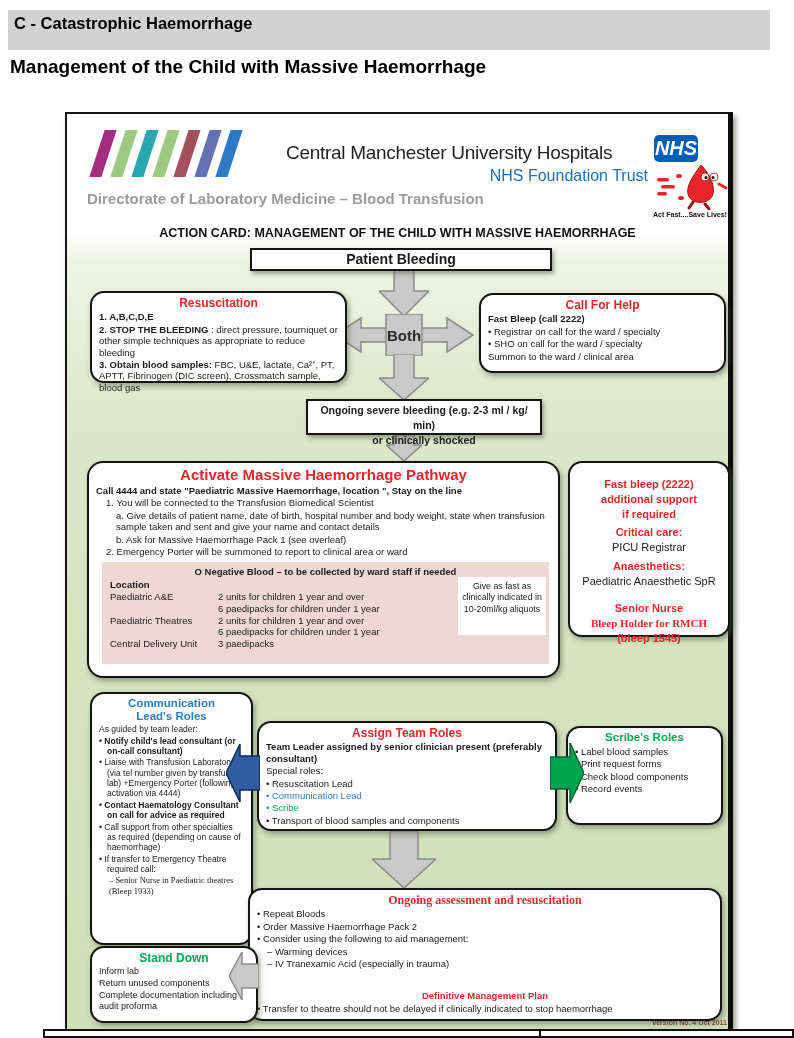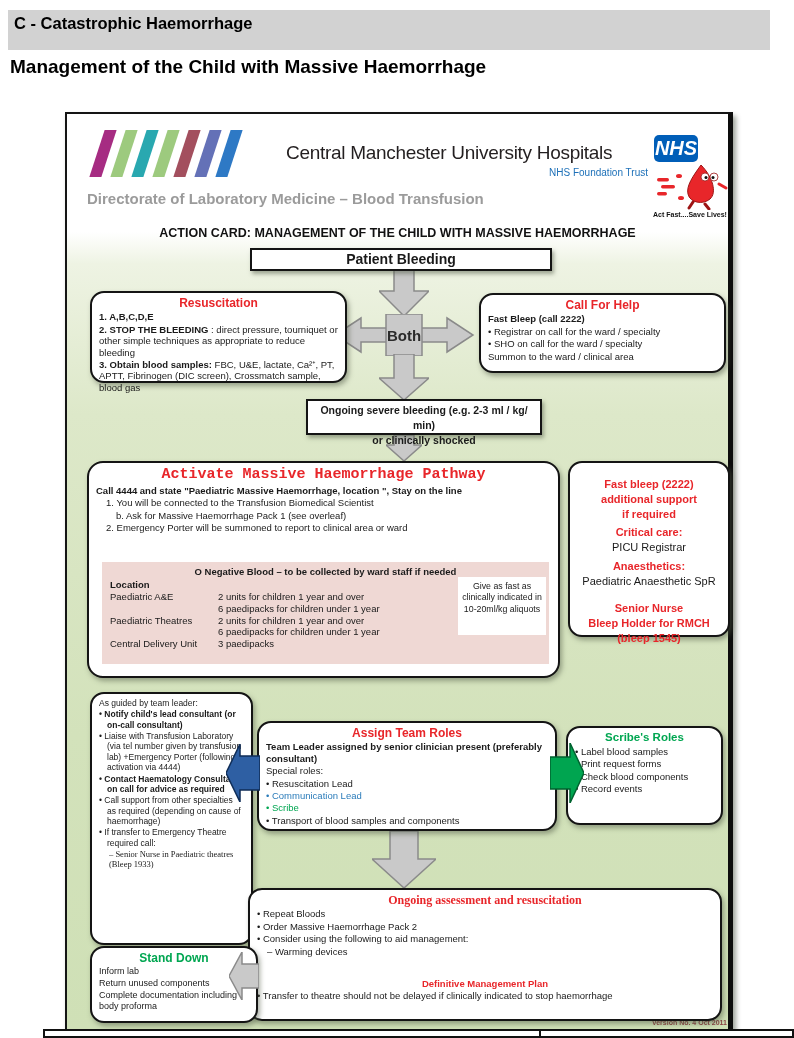--- a/index.html
+++ b/index.html
@@ -14,21 +14,21 @@
            border:2px solid #151515; border-right:5px solid #0d0d0d; border-bottom:1px solid #777;
            box-shadow:3px 4px 5px rgba(40,50,30,.45);
            background:linear-gradient(180deg,#ffffff 0px,#ffffff 118px,#eef3e3 150px,#dde8c9 300px,#d3e2bb 620px,#cfe0b6 100%); }
 
   .stripes { position:absolute; left:30px; top:16px; display:flex; }
   .stripe { width:12px; height:47px; margin-right:9px; transform:skewX(-18deg); }
 
   .hosp-name { position:absolute; left:219px; top:28px; font-size:19px; color:#231f20; letter-spacing:-0.3px; }
   .nhs-box { position:absolute; left:587px; top:21px; width:44px; height:27px; background:#005eb8; border-radius:5px;
              color:#fff; font-weight:bold; font-style:italic; font-size:20px; text-align:center; line-height:26px; }
-  .trust { position:absolute; top:53px; right:80px; color:#1d70b8; font-size:10px; }
+  .trust { position:absolute; top:53px; right:80px; color:#1d70b8; font-size:16px; }
   .directorate { position:absolute; left:20px; top:76px; font-size:15px; font-weight:bold; color:#9b9b9b; }
   .slogan { position:absolute; left:578px; top:97px; width:90px; font-size:7px; font-weight:bold; text-align:center; color:#111; }
   .mascot { position:absolute; left:590px; top:50px; }
 
   .card-title { position:absolute; left:0; top:112px; width:100%; text-align:center; font-size:12.5px; font-weight:bold; color:#111; }
 
   .sq { position:absolute; background:#fff; border:2px solid #141414; text-align:center; font-weight:bold;
         box-shadow:2px 3px 4px rgba(80,90,70,.5); z-index:2; }
   .box { position:absolute; background:#fff; border:2px solid #141414; border-radius:14px;
          box-shadow:2px 3px 5px rgba(80,90,70,.5); padding:3px 7px 4px; font-size:9.5px; line-height:1.2; z-index:2; }
@@ -136,24 +136,25 @@
     <div class="sq" style="left:239px; top:285px; width:236px; height:36px; font-size:10.5px; line-height:1.45; padding-top:2px;">
       <div>Ongoing severe bleeding (e.g. 2-3 ml / kg/ min)</div>
       <div>or clinically shocked</div>
     </div>
 
     <svg class="arrow" style="left:319px; top:321px;" width="36" height="26" viewBox="0 0 36 26">
       <polygon points="8,0 28,0 28,10 36,10 18,26 0,10 8,10" fill="#c9c9c9" stroke="#8a8a8a" stroke-width="1.5"></polygon>
     </svg>
 
     <div class="box" style="left:20px; top:347px; width:473px; height:217px; border-radius:16px;">
-      <div class="bt t-red" style="font-size:15px;font-family:Liberation Mono, monospace;">Activate Massive Haemorrhage Pathway</div>
+      <div class="bt t-red" style="font-size:15px;">Activate Massive Haemorrhage Pathway</div>
       <div>
           <div class="ln" style="font-weight: bold;">Call 4444 and state "Paediatric Massive Haemorrhage, location ", Stay on the line</div>
           <div class="ln" style="padding-left: 10px;">1. You will be connected to the Transfusion Biomedical Scientist</div>
+          <div class="ln" style="padding-left: 20px;">a. Give details of patient name, date of birth, hospital number and body weight, state when transfusion sample taken and sent and  give your name and contact details</div>
           <div class="ln" style="padding-left: 20px;">b. Ask for Massive Haemorrhage Pack 1 (see overleaf)</div>
           <div class="ln" style="padding-left: 10px;">2. Emergency Porter will be summoned to report to clinical area or ward</div>
         </div>
     </div>
     <div class="pinkpanel">
       <div class="ph">O Negative Blood – to be collected by ward staff if needed</div>
       <div style="width:330px;">
           <div class="trow">
             <div class="tloc" style="font-weight: bold;">Location</div>
             <div class="tdet"></div>
@@ -185,26 +186,30 @@
     <div class="box" style="left:501px; top:347px; width:162px; height:176px; text-align:center; padding-top:14px; font-size:9.5px;">
       <div style="font-size:11px; line-height:1.25;">
           <div class="ln" style="font-weight: bold; color: rgb(232, 38, 42);">Fast bleep (2222)</div>
           <div class="ln" style="font-weight: bold; color: rgb(232, 38, 42);">additional support</div>
           <div class="ln" style="font-weight: bold; color: rgb(232, 38, 42);">if required</div>
           <div class="ln" style="font-weight: bold; color: rgb(232, 38, 42); margin-top: 5px;">Critical care:</div>
           <div class="ln">PICU Registrar</div>
           <div class="ln" style="font-weight: bold; color: rgb(232, 38, 42); margin-top: 5px;">Anaesthetics:</div>
           <div class="ln">Paediatric Anaesthetic SpR</div>
           <div class="ln" style="font-weight: bold; color: rgb(232, 38, 42); margin-top: 14px;">Senior Nurse</div>
-          <div class="ln" style="font-weight: bold; color: rgb(232, 38, 42);">Bleep Holder for RMCH</div>
+          <div class="ln" style="font-weight: bold; color: rgb(232, 38, 42); font-family: Liberation Serif, serif;">Bleep Holder for RMCH</div>
           <div class="ln" style="font-weight: bold; color: rgb(232, 38, 42);">(bleep 1545)</div>
         </div>
     </div>
 
     <div class="box" style="left:23px; top:578px; width:163px; height:253px; font-size:8.5px; line-height:1.22;">
+      <div class="bt t-blue" style="font-size:11.5px; line-height:1.1; margin-bottom:2px;">
+        <div>Communication</div>
+        <div>Lead's Roles</div>
+      </div>
       <div>
           <div class="ln">As guided by team leader:</div>
           <div class="ln bu" style="font-weight: bold;">• Notify child's lead consultant (or on-call consultant)</div>
           <div class="ln bu">• Liaise with Transfusion Laboratory (via tel number given by transfusion lab) +Emergency Porter (following activation via 4444)</div>
           <div class="ln bu" style="font-weight: bold;">• Contact Haematology Consultant on call for advice as required</div>
           <div class="ln bu">• Call support from other specialties as required (depending on cause of haemorrhage)</div>
           <div class="ln bu">• If transfer to Emergency Theatre required call:</div>
           <div class="ln" style="padding-left: 10px; font-family: Liberation Serif, serif;">– Senior Nurse in  Paediatric theatres (Bleep 1933)</div>
         </div>
     </div>
@@ -243,35 +248,36 @@
       <polygon points="18,0 46,0 46,28 64,28 32,57 0,28 18,28" fill="#c9c9c9" stroke="#8a8a8a" stroke-width="1.5"></polygon>
     </svg>
 
     <div class="box" style="left:181px; top:774px; width:474px; height:133px;">
       <div class="bt t-red" style="font-size:12px;font-family:Liberation Serif, serif;">Ongoing assessment and resuscitation</div>
       <div>
           <div class="ln bu">• Repeat Bloods</div>
           <div class="ln bu">• Order Massive Haemorrhage Pack 2</div>
           <div class="ln bu">• Consider using the following to aid management:</div>
           <div class="ln" style="padding-left: 10px;">– Warming devices</div>
+          <div class="ln" style="padding-left: 10px;">– IV Tranexamic Acid (especially in trauma)</div>
           <div class="ln" style="font-weight: bold; color: rgb(232, 38, 42); text-align: center; margin-top: 21px;">Definitive Management Plan</div>
           <div class="ln bu">• Transfer to theatre should not be delayed if clinically indicated to stop haemorrhage</div>
         </div>
     </div>
 
     <svg class="arrow over" style="left:162px; top:838px;" width="30" height="48" viewBox="0 0 30 48">
       <polygon points="30,12 13,12 13,0 0,24 13,48 13,36 30,36" fill="#c9c9c9" stroke="#8a8a8a" stroke-width="1.5"></polygon>
     </svg>
 
     <div class="box" style="left:23px; top:832px; width:168px; height:77px; font-size:9px;">
       <div class="bt t-green" style="font-size:12px;">Stand Down</div>
       <div>
           <div class="ln">Inform lab</div>
           <div class="ln">Return unused components</div>
-          <div class="ln">Complete documentation including body proforma</div>
+          <div class="ln">Complete documentation including audit proforma</div>
         </div>
     </div>
 
     <div class="version">Version No. 4 Oct 2011</div>
   </div>
 
   <div class="bottom-table">
     <div class="bottom-div"></div>
   </div>
 

